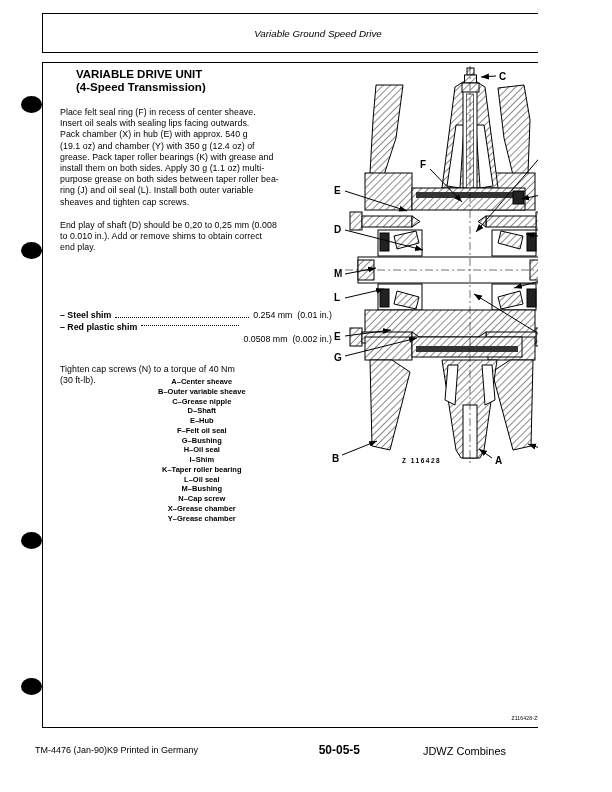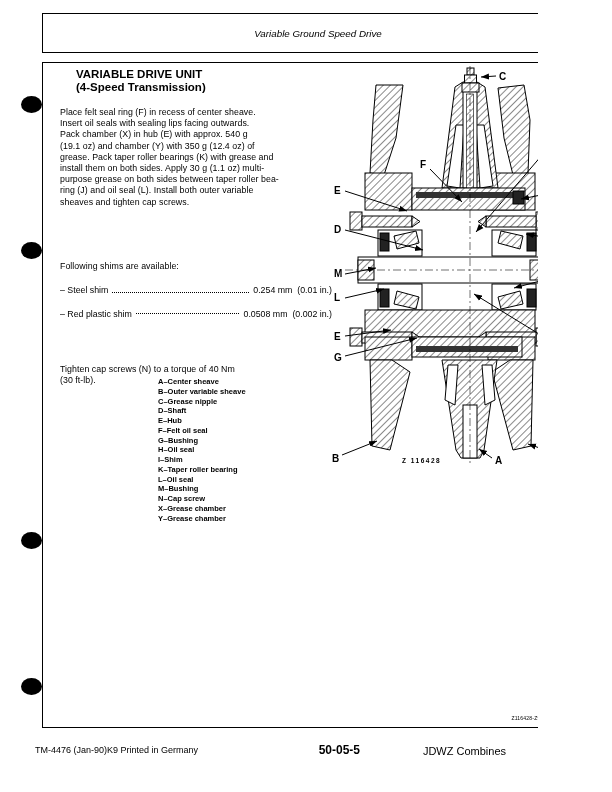--- a/index.html
+++ b/index.html
@@ -12,25 +12,25 @@
   .main-box{position:absolute;left:42px;top:62px;width:550px;height:664px;border:1.5px solid #000;}
   .doc-title{position:absolute;left:60px;top:68px;font-size:11.5px;font-weight:bold;line-height:13px;margin-left:16px;}
   .para{position:absolute;left:60px;white-space:pre-line;font-size:8.8px;line-height:11.2px;letter-spacing:0.05px;width:286px;}
   .p1{top:107px;}
   .p2{top:220px;}
   .pintro{top:261px;}
   .p3{top:336px;margin-top:28px;}
   .shim-row{position:absolute;left:60px;width:272px;display:flex;align-items:flex-end;font-size:8.8px;}
   .s1{top:285px;}
   .s2{top:309px;align-items:center;}
-  .shim-name{white-space:pre;}
-  .shim-val{white-space:pre;}
+  .shim-name{white-space:pre;font-weight:bold;}
+  .shim-val{white-space:pre;margin-top:25px;}
   .leader{flex:1;border-bottom:1.6px dotted #000;margin:0 4px 2px 4px;}
   .legend{position:absolute;left:158px;top:377px;font-size:7.5px;font-weight:bold;line-height:9.75px;}
-  .legend div{white-space:pre;}
+  .legend div{white-space:pre;text-align:center;}
   .fig-code{position:absolute;left:420px;top:715px;width:158px;text-align:right;font-size:5px;letter-spacing:0.2px;}
   .footer-left{position:absolute;left:35px;top:745px;font-size:9px;}
   .footer-center{position:absolute;left:248px;top:743px;width:112px;text-align:right;font-size:12px;font-weight:bold;}
   .footer-right{position:absolute;right:32px;top:745px;font-size:11px;}
   .diagram{position:absolute;left:330px;top:60px;}
   .cl{font-size:10px;font-weight:bold;font-family:"Liberation Sans",sans-serif;}
   .figno{font-size:6.5px;font-weight:bold;letter-spacing:1.5px;font-family:"Liberation Sans",sans-serif;}
 </style>
 </head>
 <body>
@@ -55,21 +55,23 @@
 
   <div class="para p1">Place felt seal ring (F) in recess of center sheave.
 Insert oil seals with sealing lips facing outwards.
 Pack chamber (X) in hub (E) with approx. 540 g
 (19.1 oz) and chamber (Y) with 350 g (12.4 oz) of
 grease. Pack taper roller bearings (K) with grease and
 install them on both sides. Apply 30 g (1.1 oz) multi-
 purpose grease on both sides between taper roller bea-
 ring (J) and oil seal (L). Install both outer variable
 sheaves and tighten cap screws.</div>
-  <div class="para pintro">Following shims are available:</div>
+  <div class="para p2">End play of shaft (D) should be 0,20 to 0,25 mm (0.008
+to 0.010 in.). Add or remove shims to obtain correct
+end play.</div>
 
   <div class="shim-row s1">
     <span class="shim-name">– Steel shim</span>
     <span class="leader"></span>
     <span class="shim-val">0.254 mm  (0.01 in.)</span>
   </div>
   <div class="shim-row s2">
     <span class="shim-name">– Red plastic shim</span>
     <span class="leader"></span>
     <span class="shim-val">0.0508 mm  (0.002 in.)</span>

